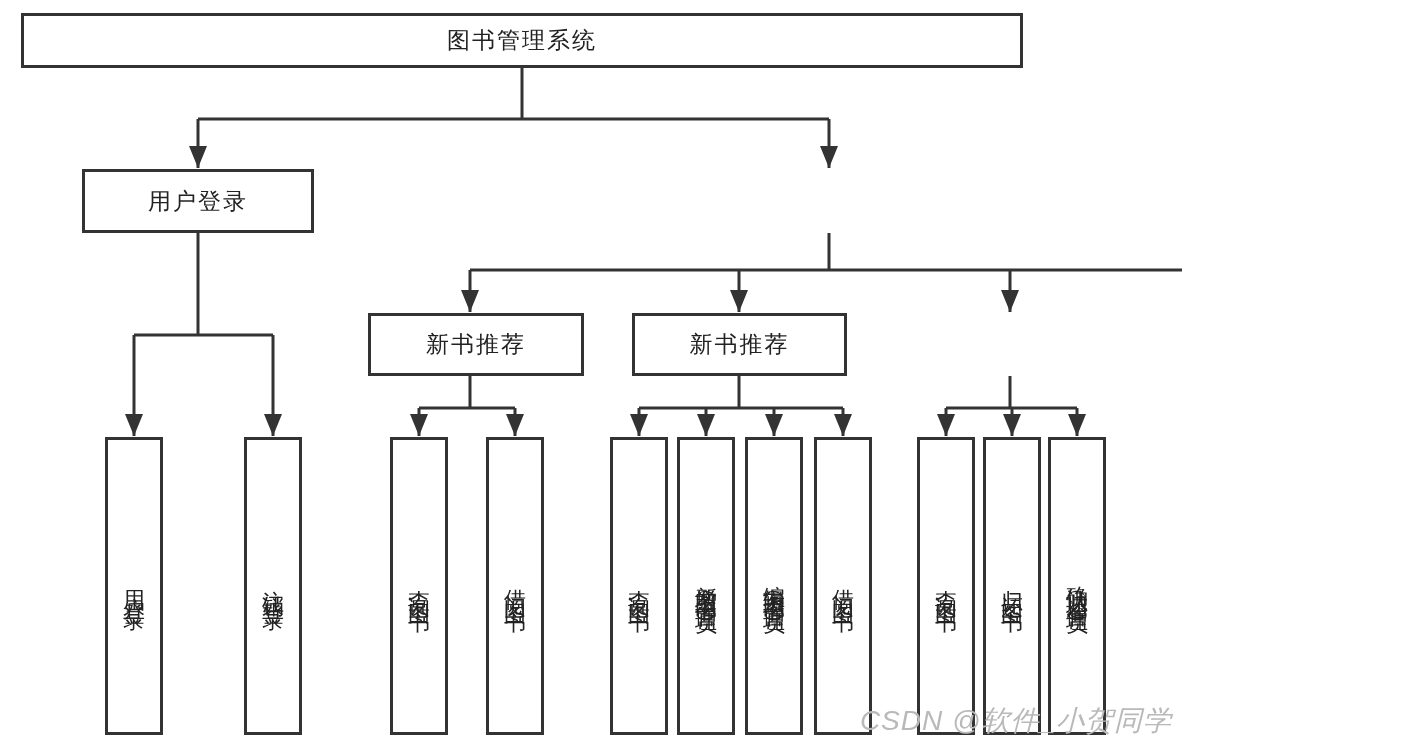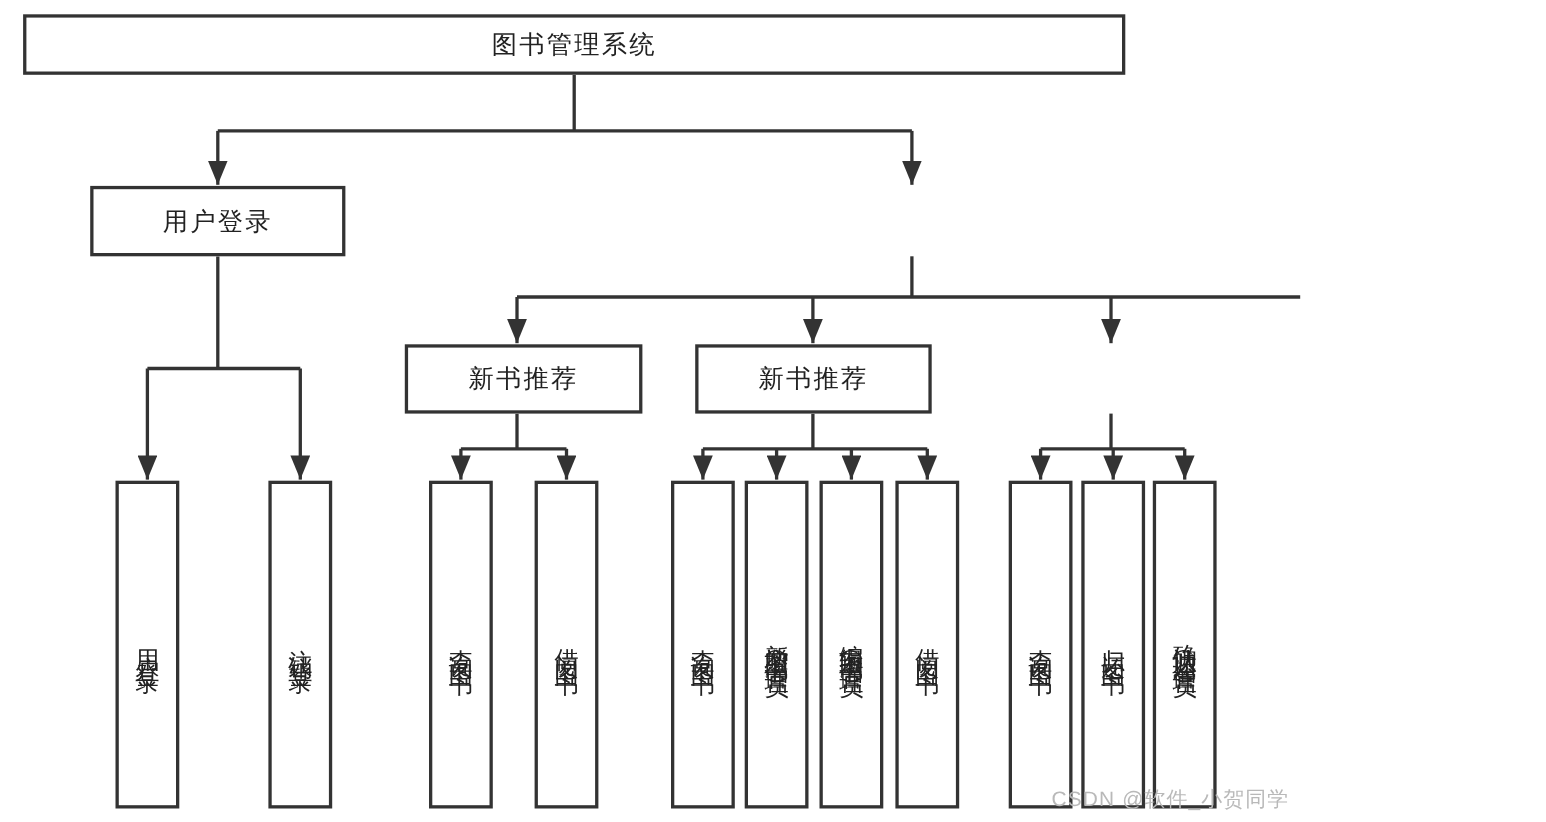--- a/index.html
+++ b/index.html
@@ -60,24 +60,25 @@
   #l-bb-edit {left:745px;}
   #l-bb-borrow{left:814px;}
   #l-cb-query{left:917px;}
   #l-cb-return{left:983px;}
   #l-cb-confirm{left:1048px;}
   #l-br-add  {left:1196px;}
   #l-br-query{left:1314px;}
   .watermark{
     position:absolute;
     right:10px;bottom:7px;
-    font-size:19px;
+    font-size:28px;
     color:var(--wm);
     letter-spacing:1px;
     white-space:nowrap;
+    font-style:italic;
   }
 </style>
 </head>
 <body>
 
 <div class="canvas">
 
   <svg class="connectors" width="1405" height="747" viewBox="0 0 1405 747" xmlns="http://www.w3.org/2000/svg">
     <defs>
       <marker id="arrowhead" markerUnits="userSpaceOnUse" markerWidth="22" markerHeight="18" viewBox="0 0 22 18" refX="22" refY="9" orient="auto">

